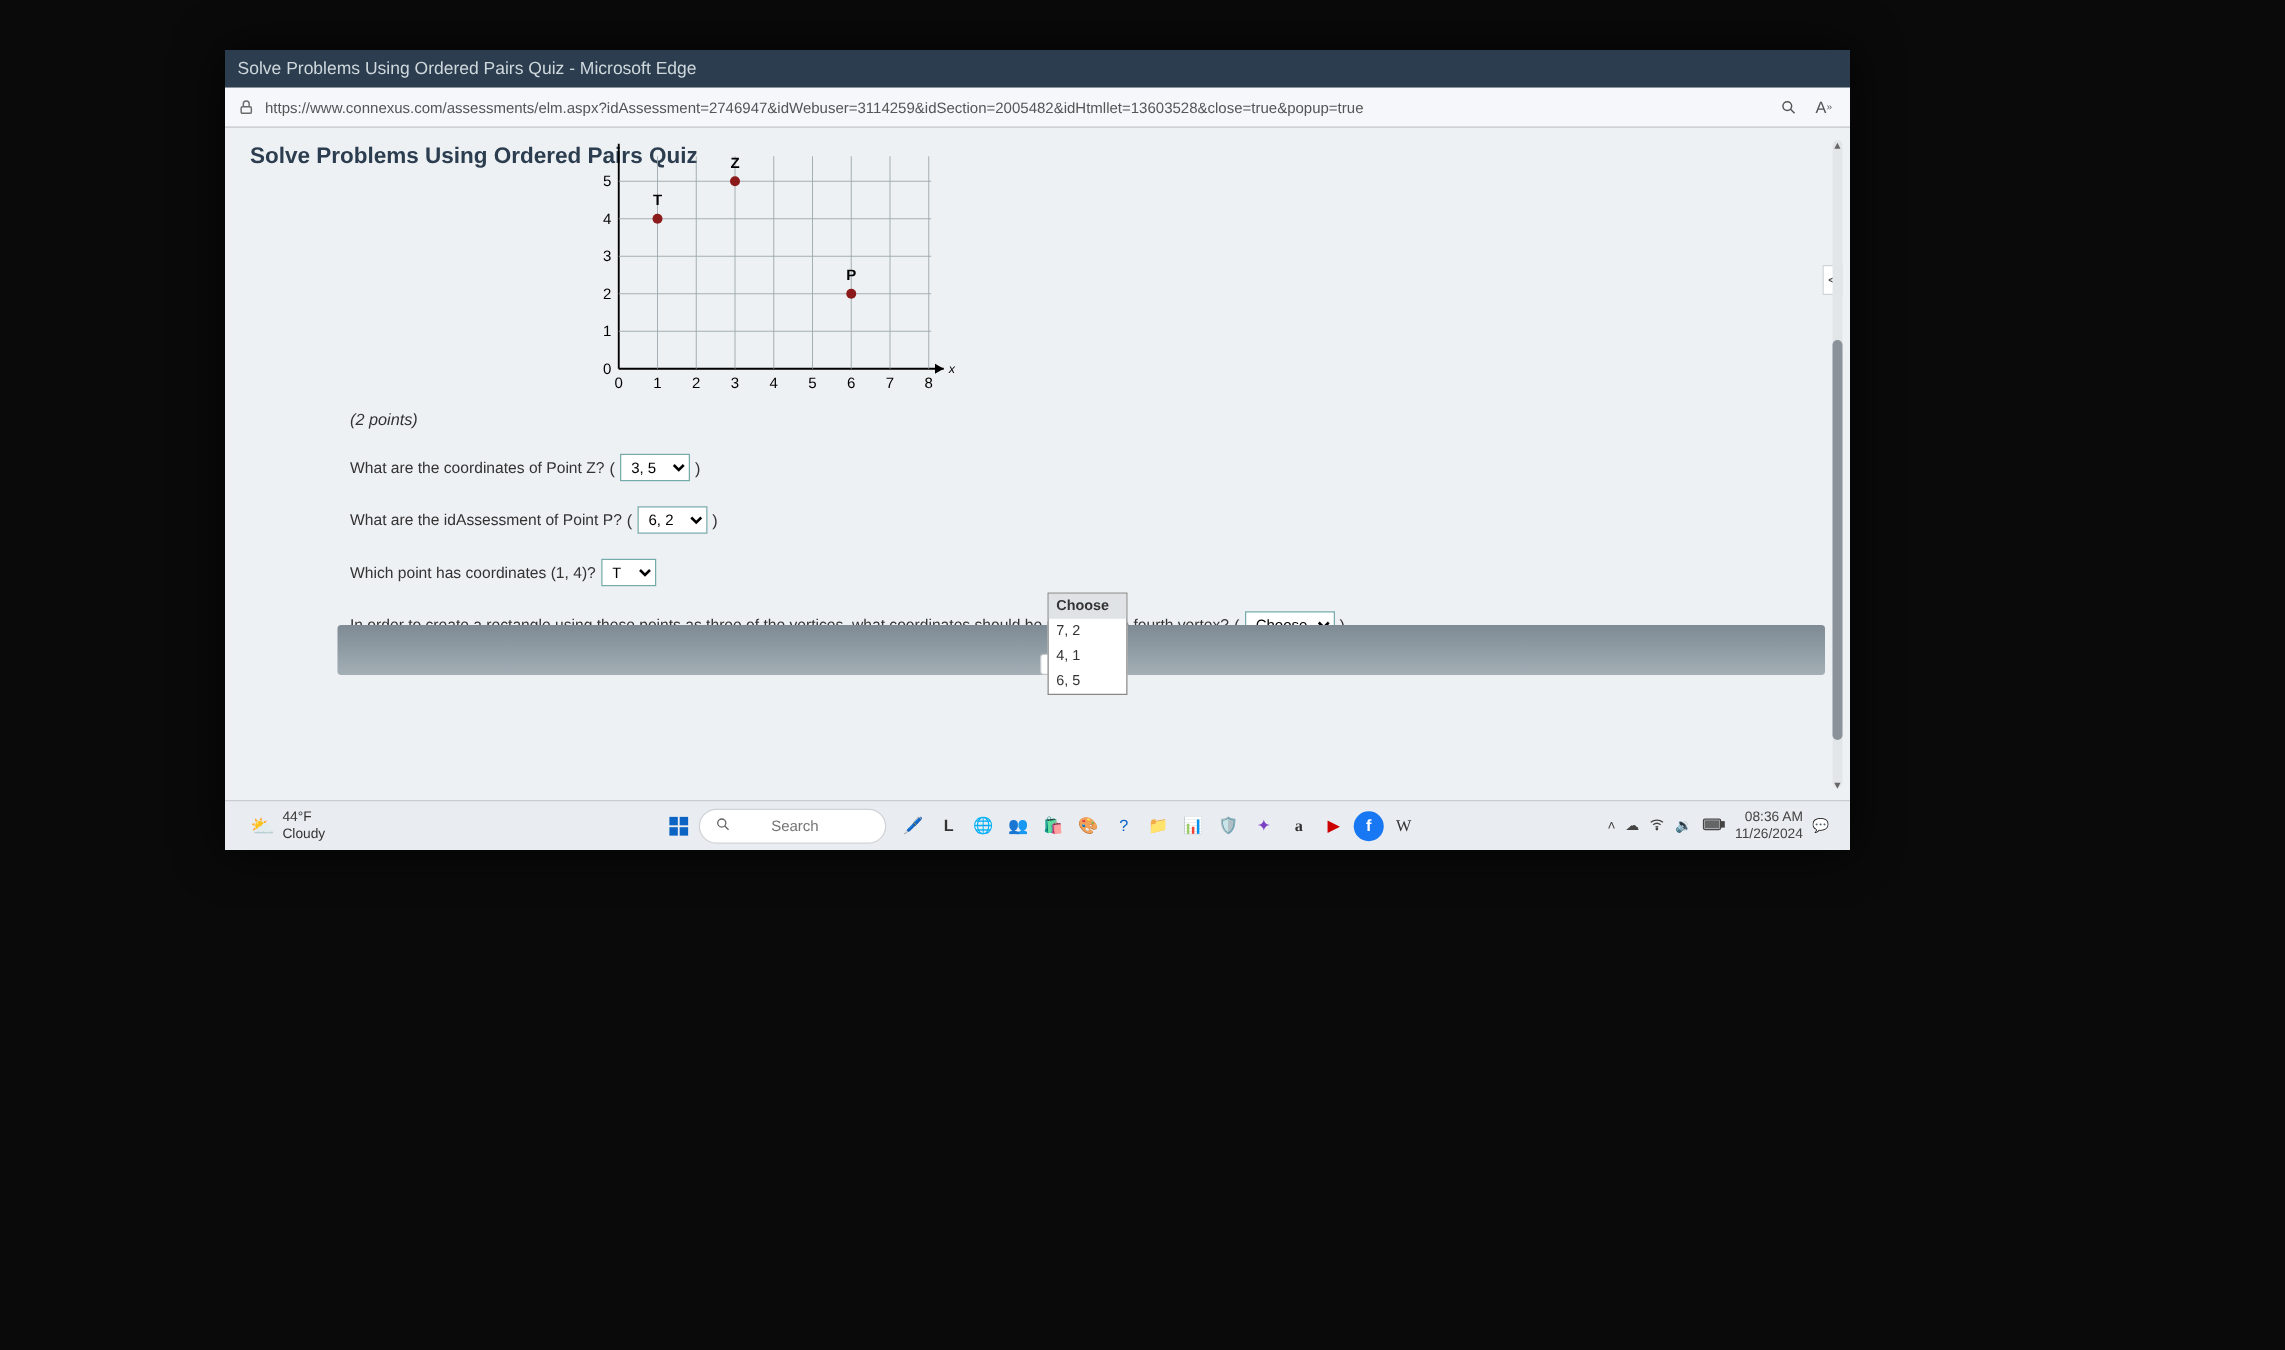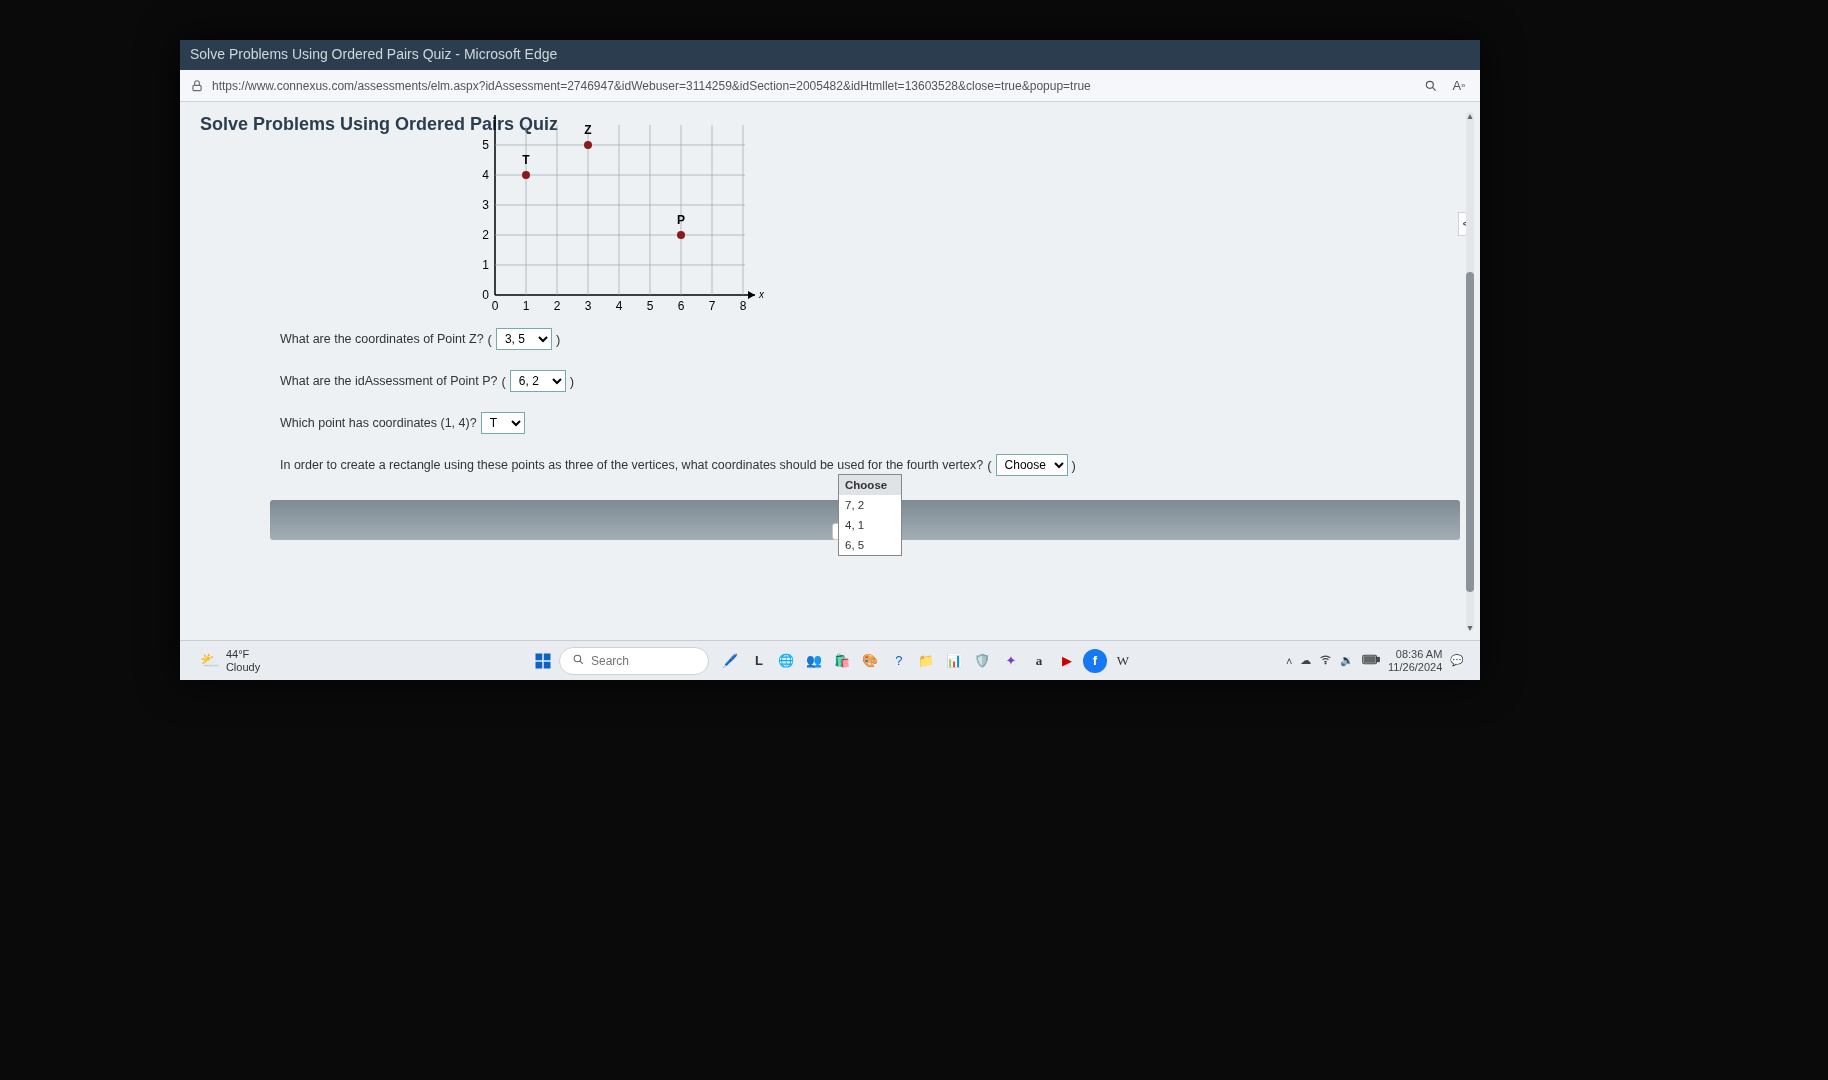--- a/index.html
+++ b/index.html
@@ -31,21 +31,21 @@
   .scrollbar { position:absolute; right:6px; top:10px; bottom:10px; width:8px; background:#e3e6e9; border-radius:4px;}
   .scrollbar .thumb { position:absolute; left:0; right:0; top:160px; height:320px; background:#8a939a; border-radius:4px;}
   .scrollbar .arr { position:absolute; left:0; right:0; height:10px; color:#666; text-align:center; font-size:10px;}
   .taskbar { position:absolute; left:0; right:0; bottom:0; height:40px; background:#e9edf1; border-top:1px solid #c9ccd0; display:flex; align-items:center; }
   .tb-left { display:flex; align-items:center; gap:6px; padding-left:20px; width:200px;}
   .tb-left .wicon { font-size:16px; }
   .tb-left .wt { font-size:11px; color:#333; line-height:1.1;}
   .tb-center { flex:1; display:flex; align-items:center; justify-content:center; gap:4px;}
   .search { display:flex; align-items:center; gap:6px; background:#fff; border:1px solid #d0d3d6; border-radius:18px; height:28px; padding:0 12px; width:150px; margin-right:6px;}
   .search .sg { font-size:13px; color:#666;}
-  .search input { border:none; outline:none; font-size:12px; width:90px; color:#666; background:transparent;}
+  .search input { border:none; outline:none; font-size:12px; width:90px; color:#666; background:transparent;text-align:center;}
   .tico { width:24px; height:24px; border-radius:4px; display:flex; align-items:center; justify-content:center; font-size:13px; }
   .tb-right { display:flex; align-items:center; gap:8px; padding-right:16px; font-size:11px; color:#444;}
   .tb-right .clk { text-align:right; line-height:1.1;}
   .tri { display:inline-block; width:0;height:0; }
   .tri.l { border-top:5px solid transparent; border-bottom:5px solid transparent; border-right:7px solid #042c6e;}
   .tri.r { border-top:5px solid transparent; border-bottom:5px solid transparent; border-left:7px solid #042c6e;}
 </style>
 </head>
 <body>
 
@@ -127,20 +127,21 @@
         <circle cx="123" cy="35" r="4" fill="#8b1a1a"></circle>
           <text x="123" y="24" font-size="12" text-anchor="middle" font-weight="600">Z</text>
         <circle cx="216" cy="125" r="4" fill="#8b1a1a"></circle>
           <text x="216" y="114" font-size="12" text-anchor="middle" font-weight="600">P</text>
       </svg>
     </div>
 
     <div class="collapse">&lt;</div>
 
     <div class="qbody">
+      <div class="pts">(2 points)</div>
 
       <div class="qrow">
         <span>What are the coordinates of Point Z?</span>
         <span class="paren">(</span>
         <select class="sel"><option>3, 5</option></select>
         <span class="paren">)</span>
       </div>
 
       <div class="qrow">
         <span>What are the idAssessment of Point P?</span>

